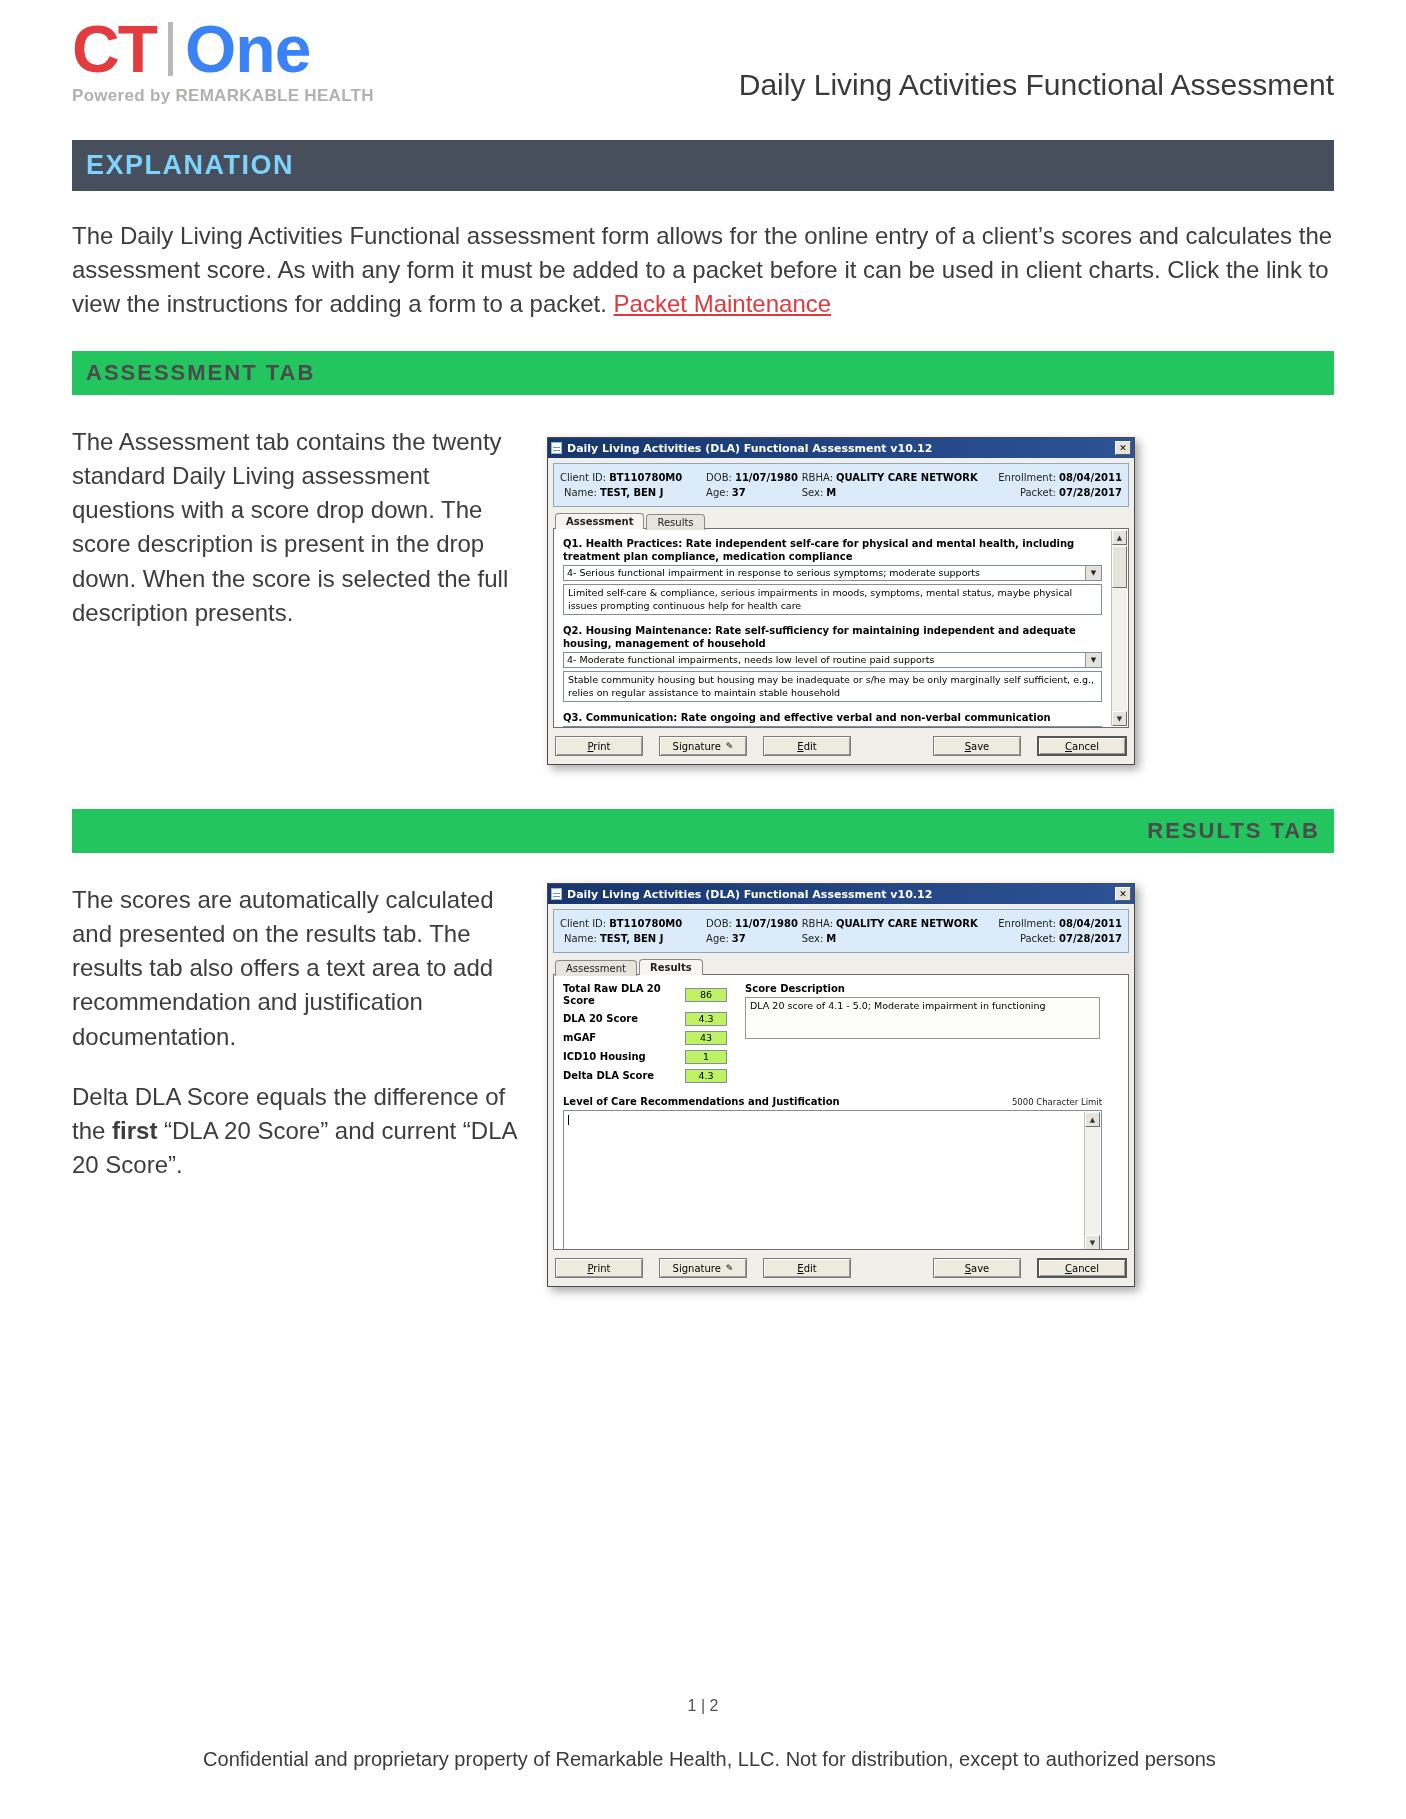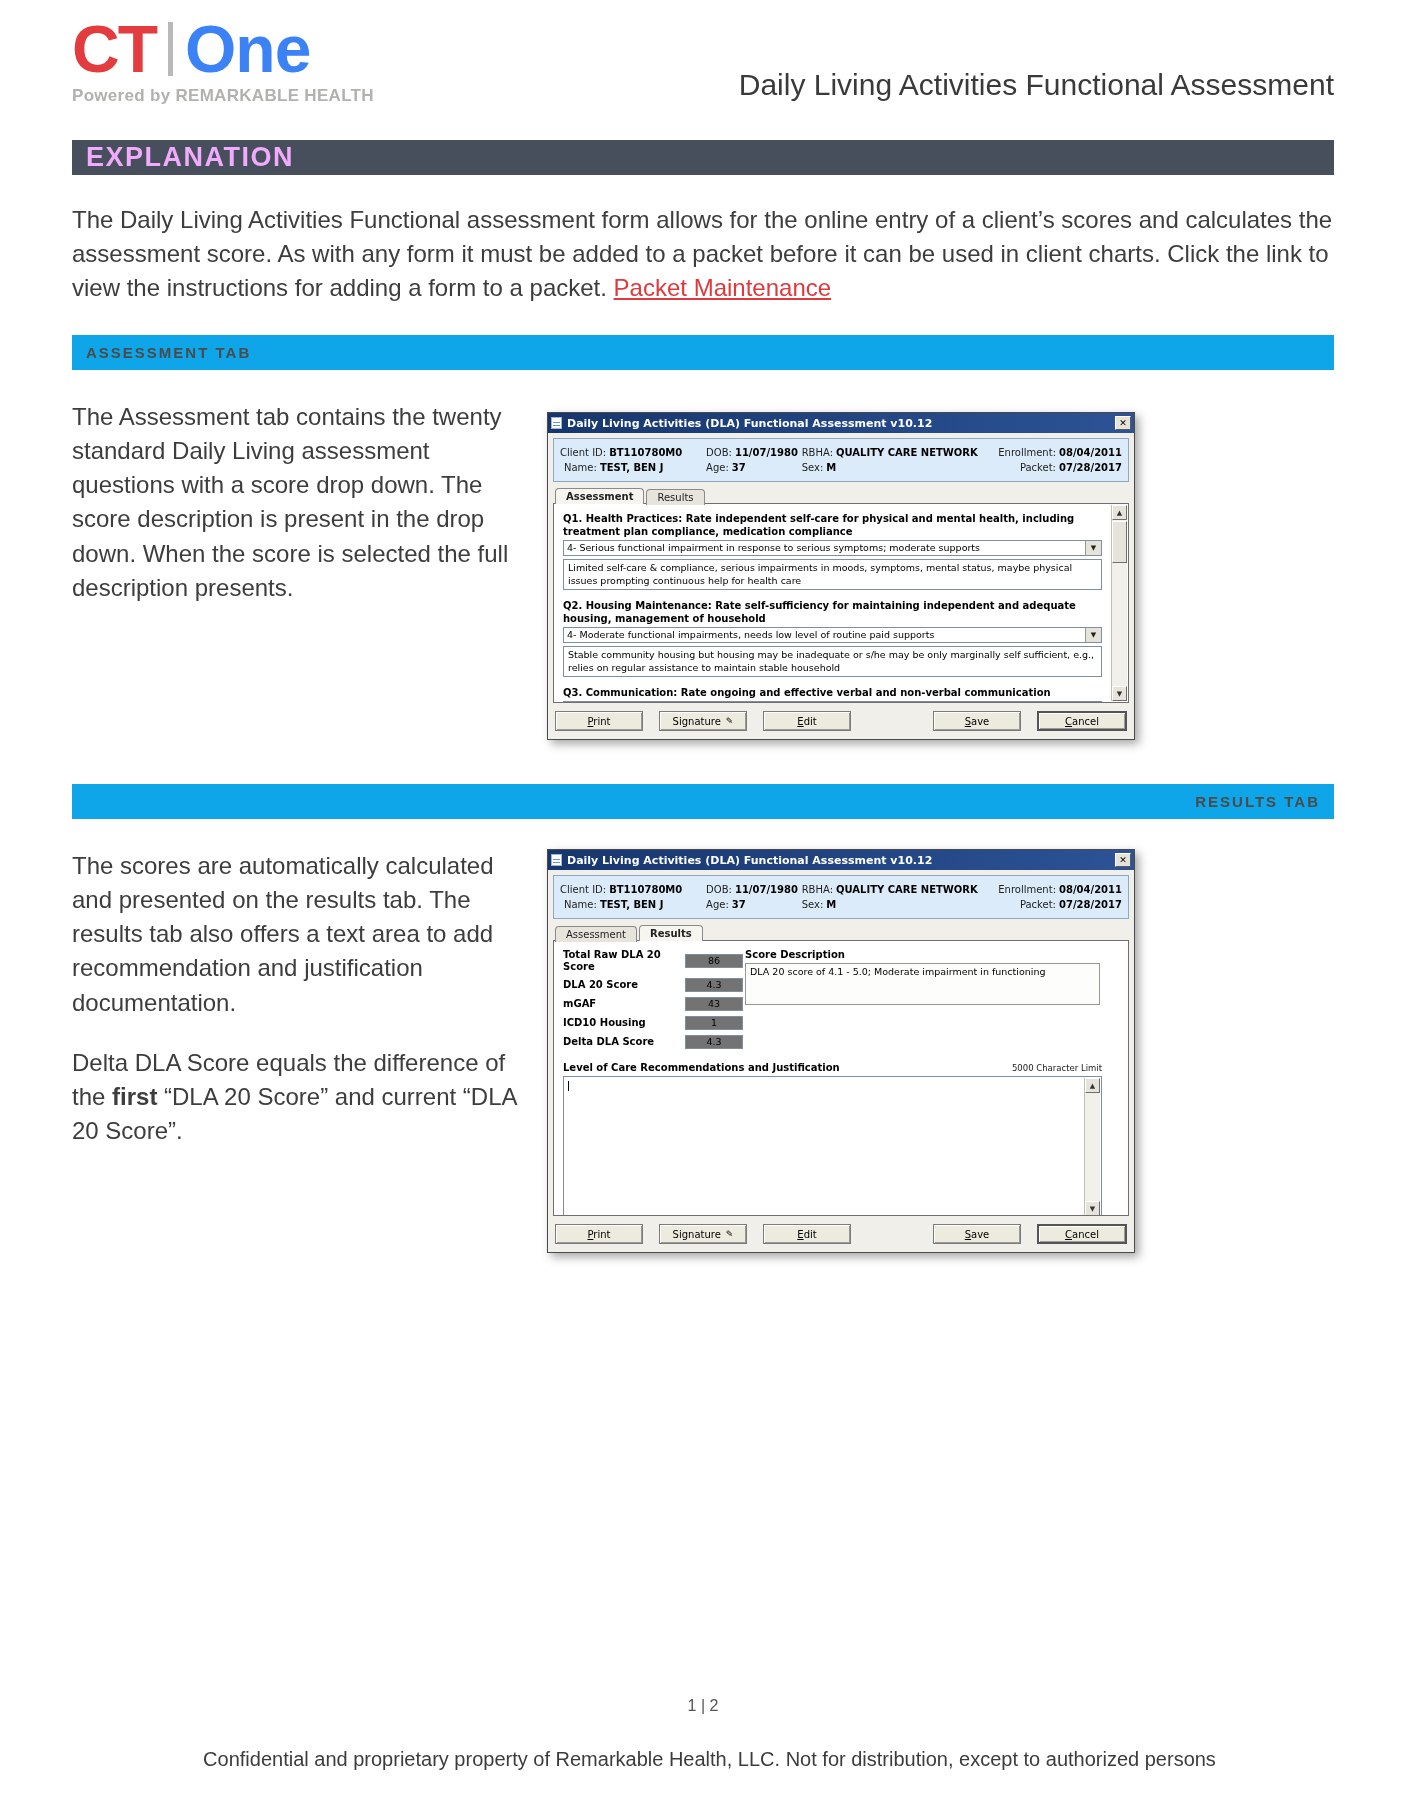--- a/index.html
+++ b/index.html
@@ -16,26 +16,26 @@
   .logo-block {}
   .logo-row { display:flex; align-items:center; }
   .logo-ct { font-size:66px; font-weight:bold; color:#e23c3f; letter-spacing:-2px; line-height:1; }
   .logo-sep { width:5px; height:54px; background:#b9b9b9; margin:0 12px; }
   .logo-one { font-size:66px; font-weight:bold; color:#3b82f6; letter-spacing:-1px; line-height:1; }
   .logo-tagline { font-size:17px; font-weight:bold; color:#b3b1ae; margin-top:4px; letter-spacing:0.3px; }
   .doc-title { font-size:30px; color:#3a3a3a; padding-bottom:4px; }
 
   
   .banner {
-    margin-top:34px; background:#474e5c; color:#f0abfc;
-    font-size:27px; font-weight:bold; letter-spacing:1.5px; padding:2px 14px;
+    margin-top:34px; background:#474e5c; color:#7dd3fc;
+    font-size:27px; font-weight:bold; letter-spacing:1.5px; padding:10px 14px;
   }
   .section-bar {
-    margin-top:30px; background:#0ea5e9; color:#4b4b4b;
-    font-size:15px; font-weight:bold; letter-spacing:2px; padding:9px 14px;
+    margin-top:30px; background:#22c55e; color:#4b4b4b;
+    font-size:22px; font-weight:bold; letter-spacing:2px; padding:9px 14px;
   }
 
   
   .intro { margin-top:28px; font-size:24px; line-height:1.42; color:#3d3d3d; }
   .intro a { color:#e0393d; text-decoration:underline; cursor:pointer; }
   .section-row { display:flex; margin-top:30px; align-items:flex-start; }
   .col-text { width:455px; flex-shrink:0; font-size:24px; line-height:1.42; color:#3d3d3d; }
   .col-text p + p { margin-top:26px; }
   .dialog-wrap { margin-left:20px; }
 
@@ -122,21 +122,21 @@
   .btn.default { border:2px solid #555; width:90px; margin-right:0; }
   .btn .pen { margin-left:5px; font-size:9px; }
   .btn-spacer { flex:1; }
 
   
   .res-top { display:flex; }
   .scores { width:182px; flex-shrink:0; }
   .score-row { display:flex; align-items:center; margin-bottom:5px; }
   .score-label { font-size:10px; font-weight:bold; width:122px; line-height:1.2; }
   .score-box {
-    width:58px; height:14px; border:1px solid #7f8fa0; background:#737373;
+    width:42px; height:14px; border:1px solid #7f8fa0; background:#bef264;
     font-size:9.5px; text-align:center; line-height:12px;
   }
   .score-desc { flex:1; margin-right:2px; }
   .score-desc-label { font-size:10px; font-weight:bold; margin-bottom:3px; }
   .score-desc-box {
     border:1px solid #9a978f; background:#fdfdfb; height:42px;
     font-size:9.5px; line-height:1.3; padding:2px 4px;
   }
   .loc-row { display:flex; justify-content:space-between; align-items:flex-end; margin-top:8px; }
   .loc-label { font-size:10px; font-weight:bold; }

